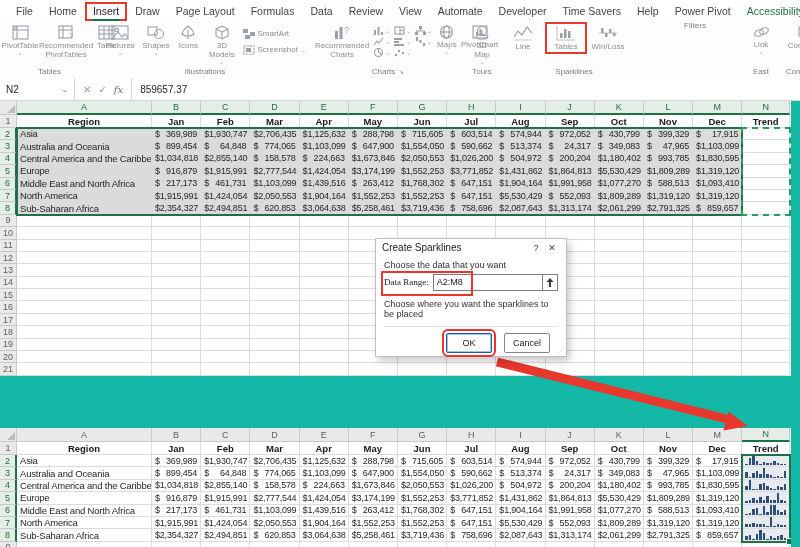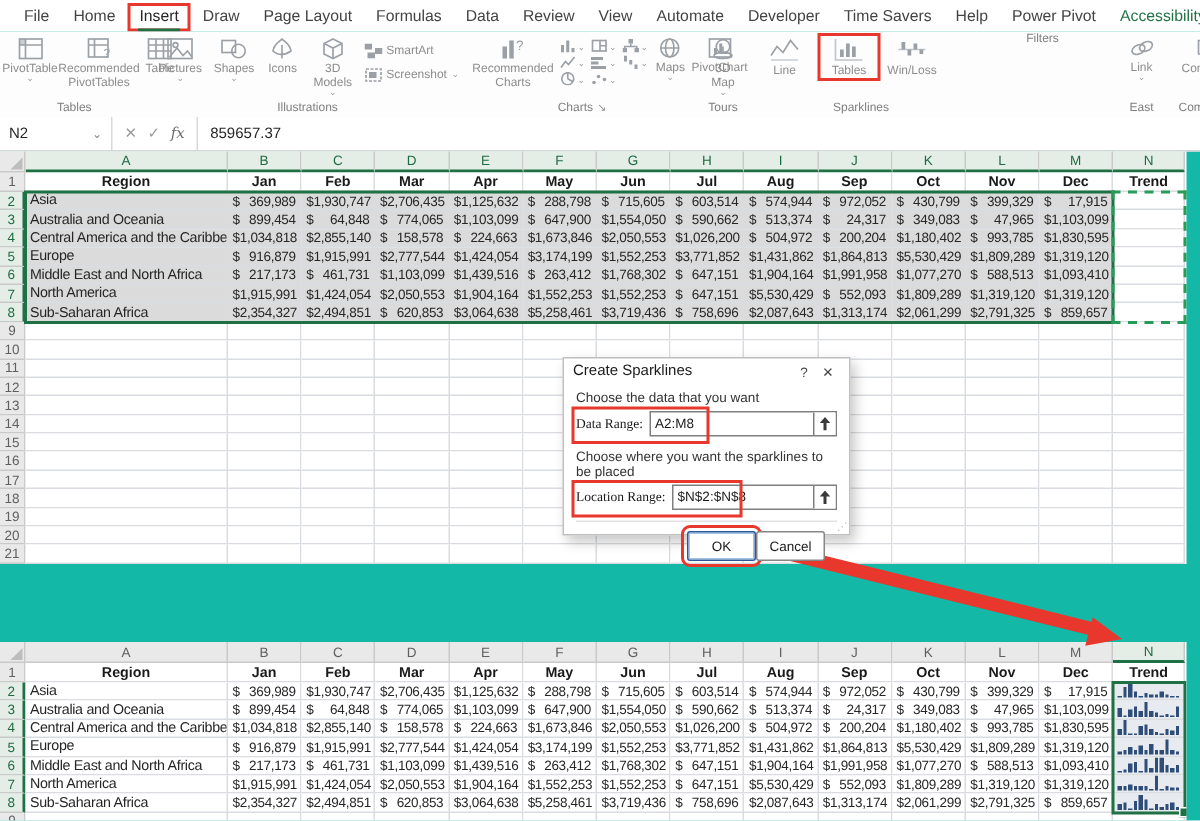--- a/index.html
+++ b/index.html
@@ -76,21 +76,21 @@
   .dlg-title .wbtn{width:16px;text-align:center;color:#444;font-size:9px;}
   .dlg-body{padding:0 8px;}
   .dlg-sec{font-size:9px;color:#333;margin-top:4px;}
   .frow{display:flex;align-items:center;margin-top:3px;gap:4px;position:relative;height:18px;}
   .flabel{white-space:nowrap;font-size:9px;font-family:Liberation Serif, serif;}
   .rng{flex:1;height:15px;border:1px solid #7F7F7F;display:flex;align-items:center;
        padding-left:3px;font-size:9px;background:#fff;}
   .rng .picker{margin-left:auto;width:14px;height:100%;border-left:1px solid #7F7F7F;
        display:flex;align-items:center;justify-content:center;background:#fff;}
   .dlg-div{border-top:1px solid #E2E2E2;margin-top:7px;}
-  .dlg-btns{display:flex;justify-content:flex-end;gap:0;padding:6px 8px 0 0;}
+  .dlg-btns{display:flex;justify-content:flex-end;gap:12px;padding:6px 8px 0 0;}
   .btn{width:44px;height:18px;border:1px solid #868686;border-radius:2px;background:#fff;
        font-size:9px;display:flex;align-items:center;justify-content:center;cursor:default;}
   .btn.default{border-color:#2B579A;box-shadow:inset 0 0 0 1px #9EC3E6;}
   .btn.red-box{outline:2px solid #E8372D;outline-offset:2px;}
   .red-rect{position:absolute;border:2px solid #E8372D;pointer-events:none;z-index:6;}
   .grip{position:absolute;right:1px;bottom:1px;color:#b5b5b5;font-size:7px;}
 
   .overlay-svg{position:absolute;left:0;top:0;z-index:4;pointer-events:none;}
 </style>
 </head>
@@ -1492,32 +1492,20 @@
           <span>A2:M8</span>
           <span class="picker">
             <svg width="8" height="9" viewBox="0 0 8 9">
                 <path d="M4 0l3.5 4H5v5H3V4H.5z" fill="#3a3a3a"></path>
               </svg>
           </span>
         </div>
         <div class="red-rect" style="left:-3px;top:-2px;width:88px;height:21px"></div>
       </div>
       <div class="dlg-sec" style="margin-top:8px">Choose where you want the sparklines to be placed</div>
-      <div class="frow">
-        <span class="flabel">Location Range:</span>
-        <div class="rng">
-          <span>$N$2:$N$8</span>
-          <span class="picker">
-            <svg width="8" height="9" viewBox="0 0 8 9">
-                <path d="M4 0l3.5 4H5v5H3V4H.5z" fill="#3a3a3a"></path>
-              </svg>
-          </span>
-        </div>
-        <div class="red-rect" style="left:-3px;top:-2px;width:110px;height:21px"></div>
-      </div>
       <div class="dlg-div"></div>
       <div class="dlg-btns">
         <div class="btn default red-box">OK</div>
         <div class="btn">Cancel</div>
       </div>
     </div>
     <span class="grip">⋰</span>
   </div>
 
 </div>

